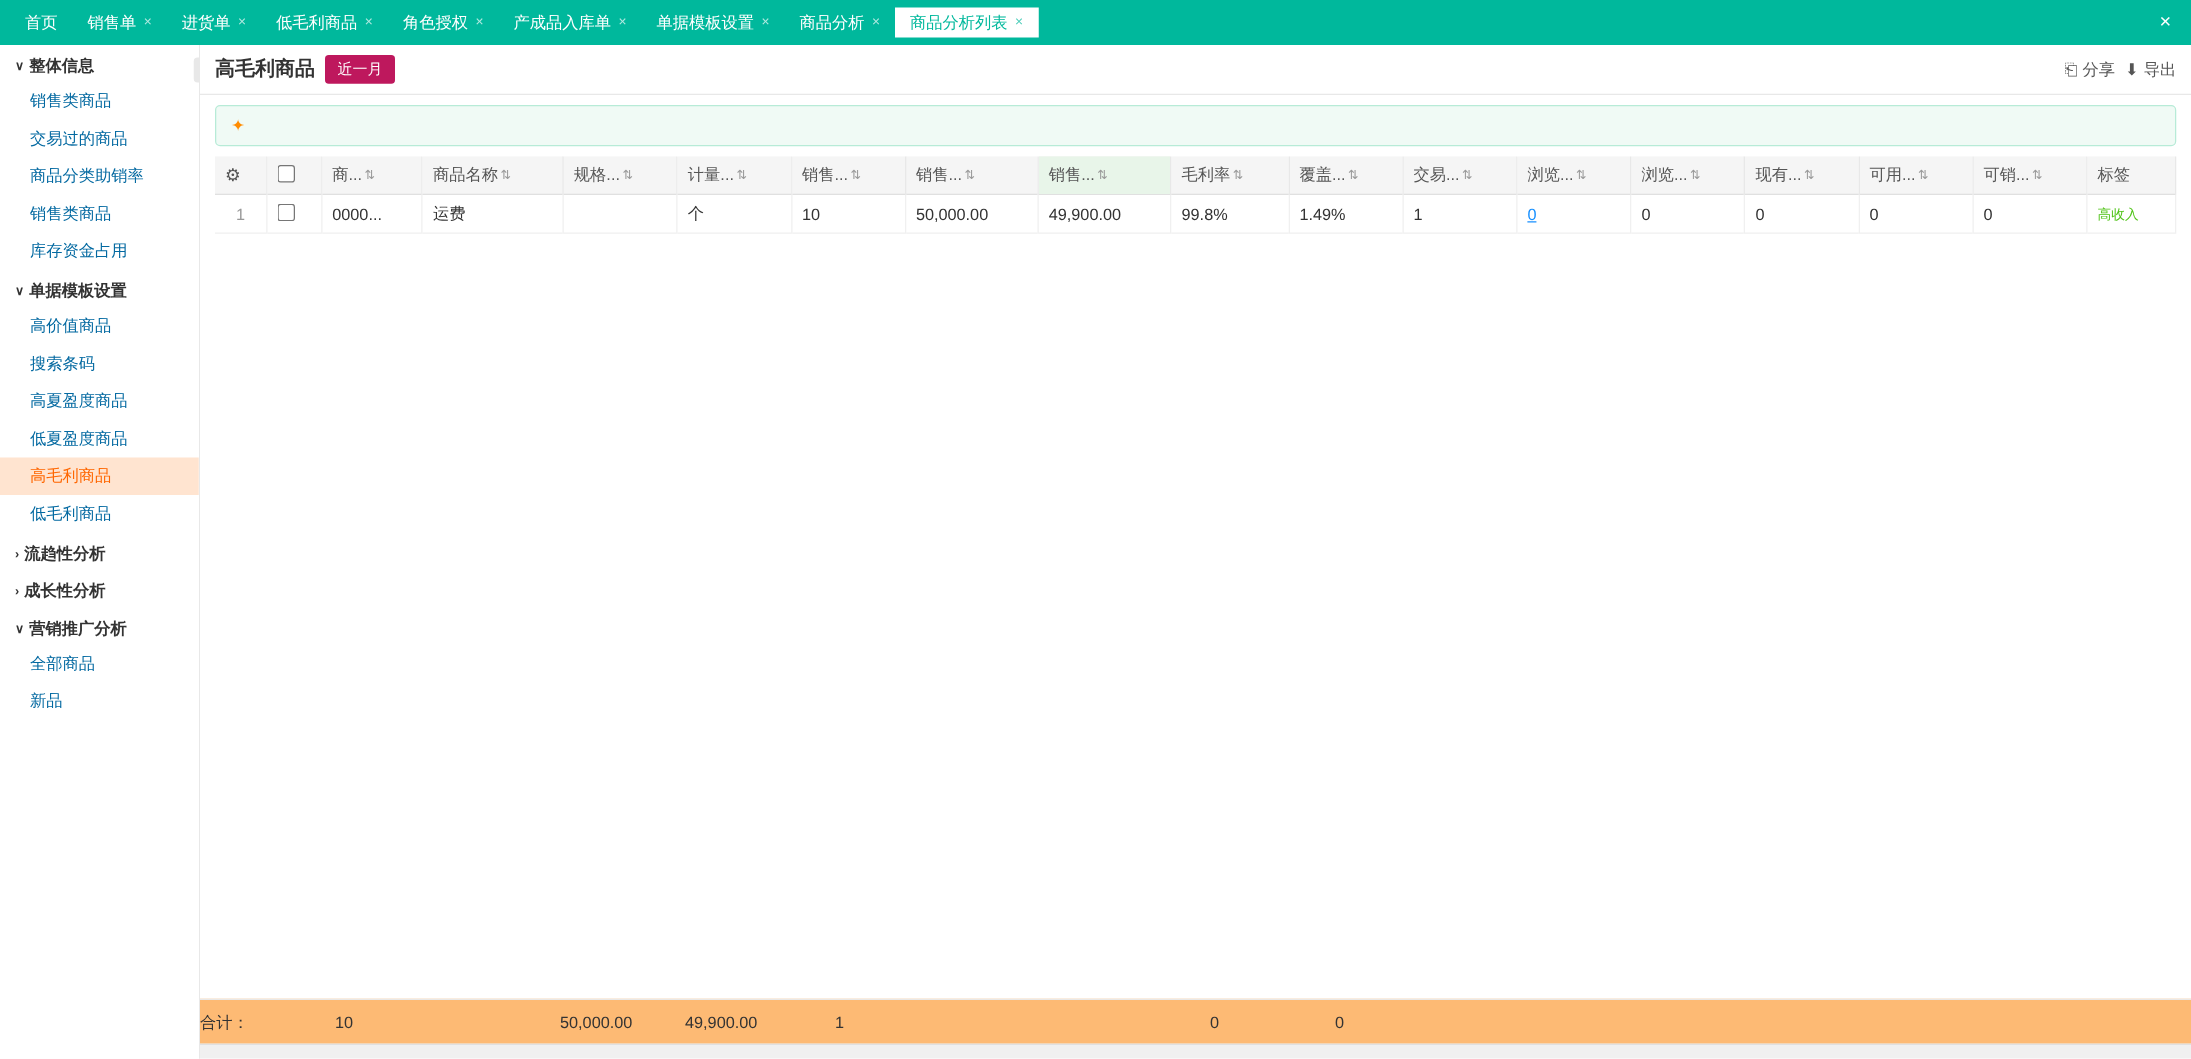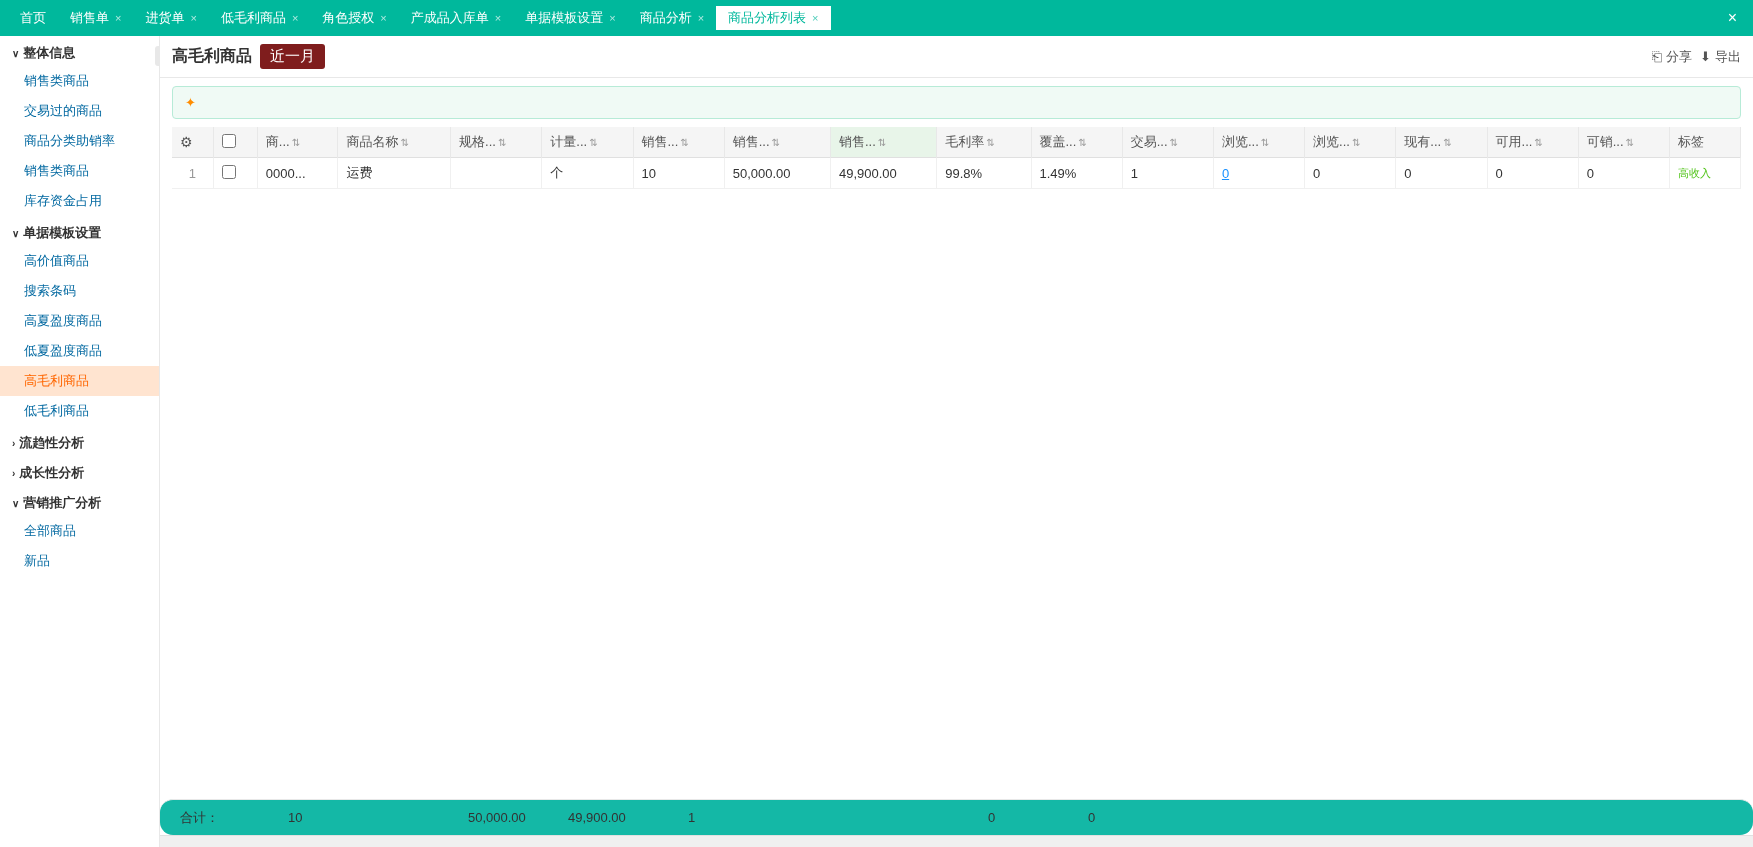--- a/index.html
+++ b/index.html
@@ -100,26 +100,26 @@
       padding: 8px 12px;
       border-bottom: 1px solid #e8e8e8;
       gap: 8px;
     }
     .content-title {
       font-size: 16px;
       font-weight: bold;
       color: #333;
     }
     .filter-btn {
-      background: #7f1d1d;
+      background: #be185d;
       color: #fff;
       border: none;
       border-radius: 3px;
       padding: 3px 10px;
-      font-size: 15px;
+      font-size: 12px;
       cursor: pointer;
     }
     .search-box {
       display: flex;
       align-items: center;
       border: 1px solid #d9d9d9;
       border-radius: 3px;
       padding: 2px 8px;
       flex: 1;
       max-width: 300px;
@@ -191,28 +191,27 @@
     tbody td {
       padding: 6px 8px;
       color: #333;
       white-space: nowrap;
       border-right: 1px solid #f0f0f0;
     }
     .tag-high { color: #52c41a; font-size: 11px; }
 
     
     .footer-total {
-      background: #14b8a6;
+      background: #fdba74;
       border-top: 1px solid #e8e8e8;
-      padding: 6px 20px;
+      padding: 6px 0;
       display: flex;
       align-items: center;
       font-size: 12px;
       min-height: 36px;
-      border-radius: 13px;
     }
     .footer-total .label { color: #333; margin-right: 20px; min-width: 80px; }
     .footer-cells {
       display: flex;
       flex: 1;
     }
     .footer-cell {
       padding: 0 8px;
       color: #333;
       white-space: nowrap;

